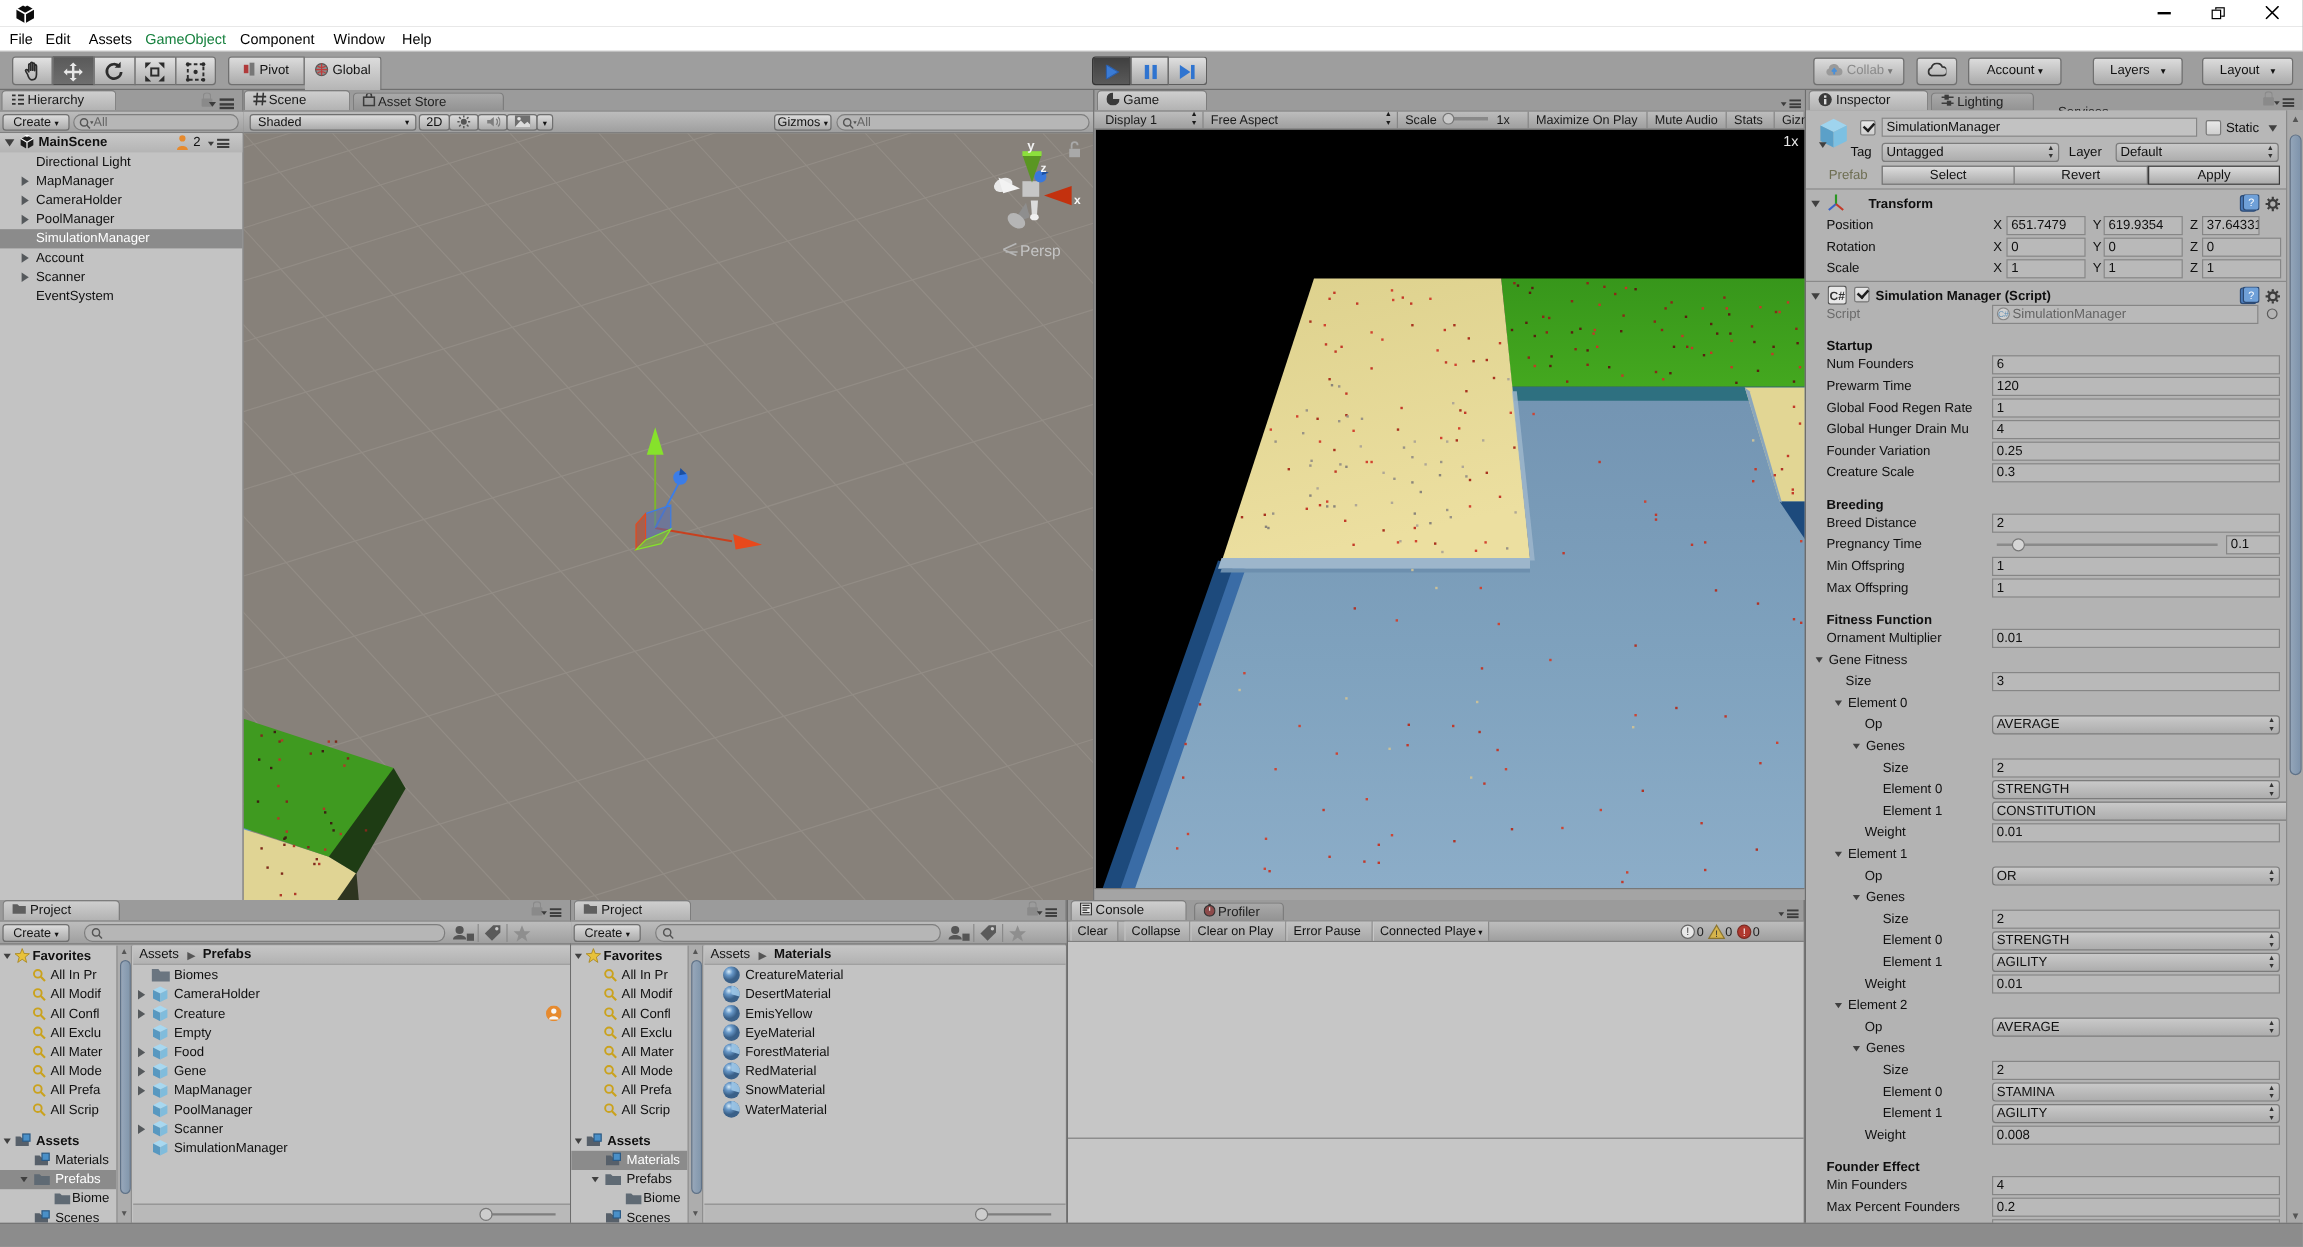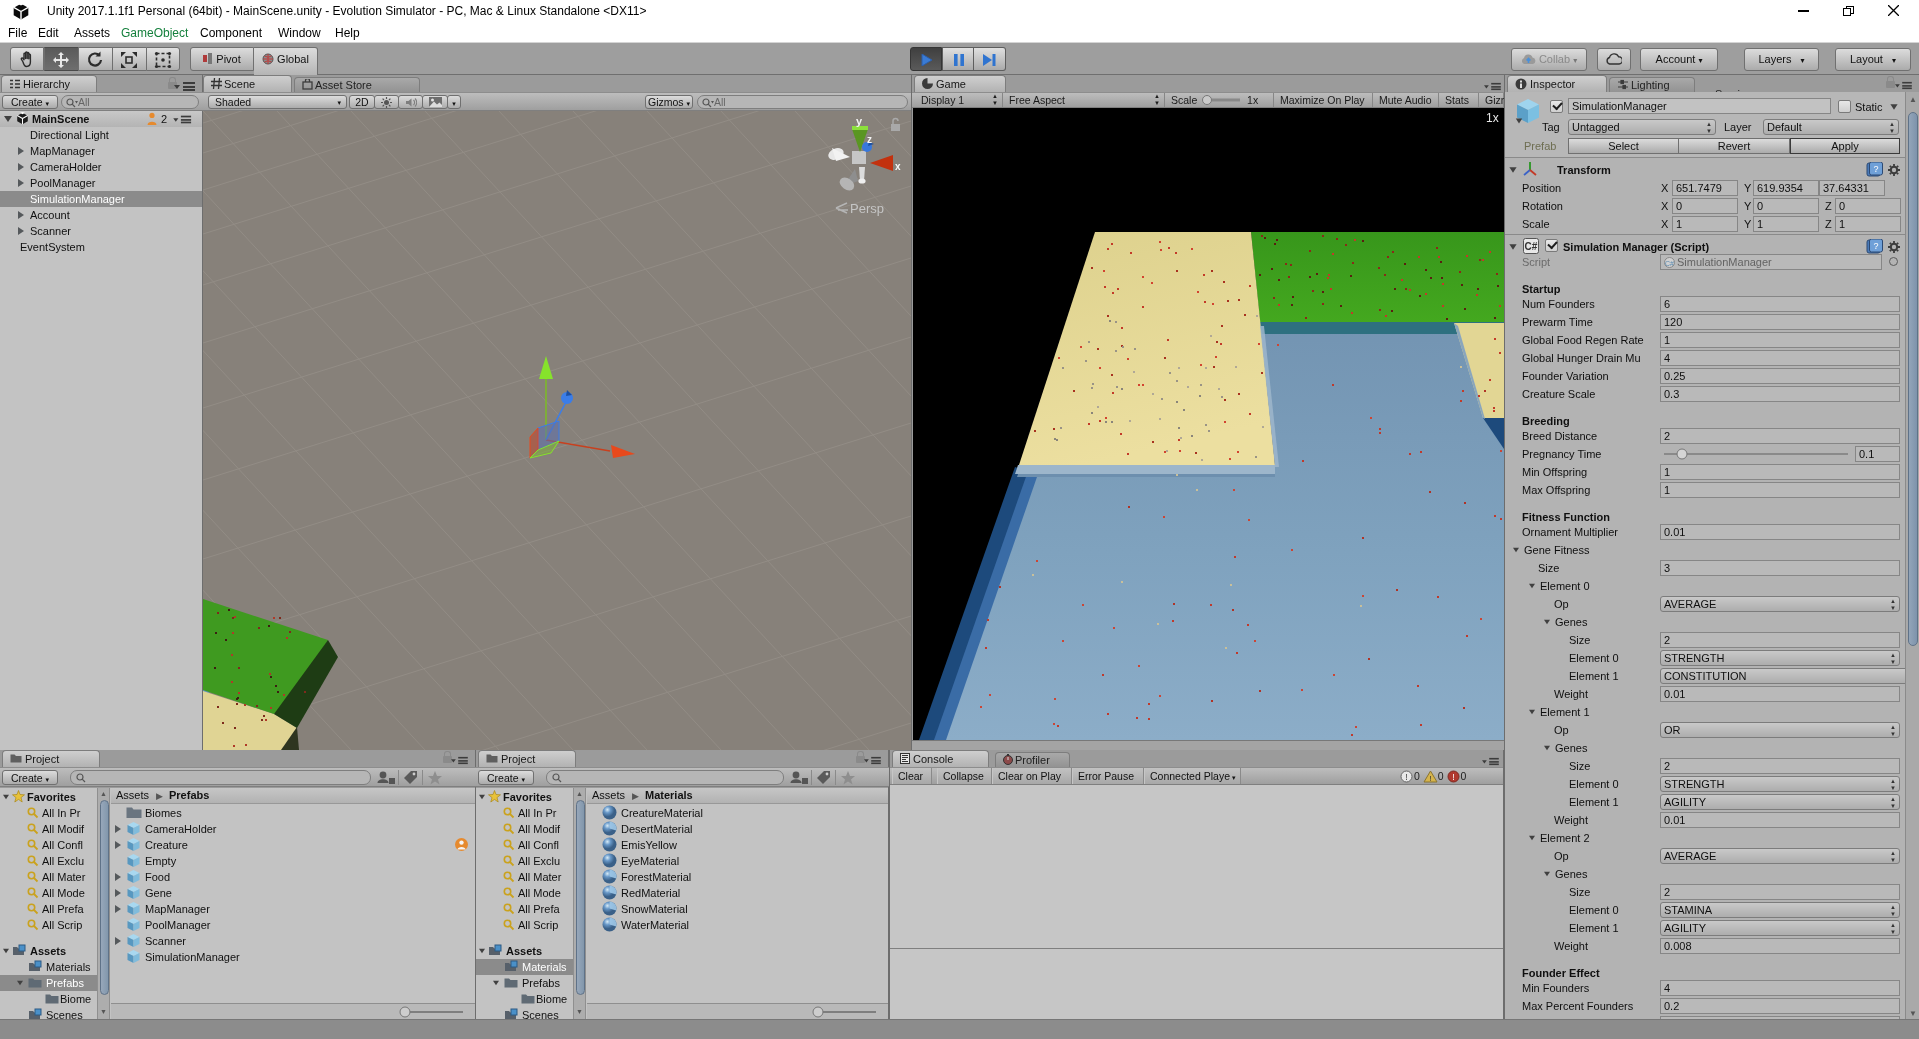--- a/index.html
+++ b/index.html
@@ -32,21 +32,20 @@
 </style></head>
 <body>
 <div class="abs" style="left:0;top:0;width:1919px;height:22px;background:#fff">
 <svg class="abs" style="left:12px;top:3px" width="18" height="17" viewBox="0 0 64 60">
       <path fill="#0b0b0b" d="M32 2 L58 17 L58 43 L32 58 L6 43 L6 17 Z"></path>
       <g stroke="#fff" stroke-width="5">
         <path d="M32 30 L32 58 M32 30 L6 15 M32 30 L58 15" fill="none"></path>
       </g>
       <path fill="#fff" d="M20 2 L32 9 L44 2 L32 -2 Z"></path>
     </svg>
-<div class="abs" style="left:47px;top:4px;font-size:12px;color:#000">Unity 2017.1.1f1 Personal (64bit) - MainScene.unity - Evolution Simulator - PC, Mac &amp; Linux Standalone &lt;DX11&gt;</div>
 <div class="abs" style="left:1798px;top:10px;width:11px;height:1.5px;background:#000"></div>
 <div class="abs" style="left:1846px;top:6px;width:8px;height:8px;border:1.2px solid #000;background:#fff"></div>
 <div class="abs" style="left:1843px;top:8px;width:8px;height:8px;border:1.2px solid #000;background:#fff"></div>
 <svg class="abs" style="left:1888px;top:5px" width="11" height="11">
       <path d="M0 0 L11 11 M11 0 L0 11" stroke="#000" stroke-width="1.3"></path>
     </svg>
 </div>
 <div class="abs" style="left:0;top:22px;width:1919px;height:21px;background:#fff;border-bottom:1px solid #d4d4d4">
 <div class="abs" style="left:8px;top:4px;font-size:12px;color:#000">File</div>
 <div class="abs" style="left:38px;top:4px;font-size:12px;color:#000">Edit</div>
@@ -178,21 +177,21 @@
       </div>
 <div class="row16" style="left:0;top:96px;width:202px;">
 <div class="foldr" style="left:18px;top:4px"></div>
 <span style="position:absolute;left:30px">Account</span>
       </div>
 <div class="row16" style="left:0;top:112px;width:202px;">
 <div class="foldr" style="left:18px;top:4px"></div>
 <span style="position:absolute;left:30px">Scanner</span>
       </div>
 <div class="row16" style="left:0;top:128px;width:202px;">
-<span style="position:absolute;left:20px">EventSystem</span>
+<span style="position:absolute;left:30px">EventSystem</span>
       </div>
 </div>
   </div>
 <div class="abs" style="left:203px;top:75px;width:708px;height:675px;background:#9b9b9b">
 <div class="tab" style="left:0;top:0;width:89px"><svg width="11" height="11" style="vertical-align:-1px;margin-right:2px">
         <path d="M3.5 0 L2.5 11 M8.5 0 L7.5 11 M0 3.5 L11 3.5 M0 7.5 L11 7.5" stroke="#333" stroke-width="1.3"></path>
       </svg>Scene</div>
 <div class="tab inactive" style="left:91px;top:2px;width:126px;height:15px;line-height:14px"><svg width="11" height="11" style="vertical-align:-1px;margin-right:2px">
         <rect x="1" y="3" width="9" height="7" fill="none" stroke="#3c3c3c" stroke-width="1.3"></rect>
         <path d="M3.5 3 V1.5 A2 2 0 0 1 7.5 1.5 V3" fill="none" stroke="#3c3c3c" stroke-width="1.3"></path>
@@ -722,21 +721,21 @@
           <g stroke="#3c3c3c" stroke-width="1.8">
             <path d="M7 1 V3 M7 11 V13 M1 7 H3 M11 7 H13 M2.8 2.8 L4.2 4.2 M9.8 9.8 L11.2 11.2 M2.8 11.2 L4.2 9.8 M9.8 4.2 L11.2 2.8"></path>
           </g>
         </svg>
         <div class="lbl" style="left:17px;top:21px">Position</div>
         <div class="lbl" style="left:156px;top:21px">X</div>
         <div class="field" style="left:167px;top:21px;width:66px">651.7479</div>
         <div class="lbl" style="left:239px;top:21px">Y</div>
         <div class="field" style="left:248px;top:21px;width:66px">619.9354</div>
         <div class="lbl" style="left:320px;top:21px">Z</div>
-        <div class="field" style="left:314px;top:21px;width:66px">37.64331</div>
+        <div class="field" style="left:330px;top:21px;width:48px">37.64331</div>
         <div class="lbl" style="left:17px;top:39px">Rotation</div>
         <div class="lbl" style="left:156px;top:39px">X</div>
         <div class="field" style="left:167px;top:39px;width:66px">0</div>
         <div class="lbl" style="left:239px;top:39px">Y</div>
         <div class="field" style="left:248px;top:39px;width:66px">0</div>
         <div class="lbl" style="left:320px;top:39px">Z</div>
         <div class="field" style="left:330px;top:39px;width:66px">0</div>
         <div class="lbl" style="left:17px;top:57px">Scale</div>
         <div class="lbl" style="left:156px;top:57px">X</div>
         <div class="field" style="left:167px;top:57px;width:66px">1</div>

